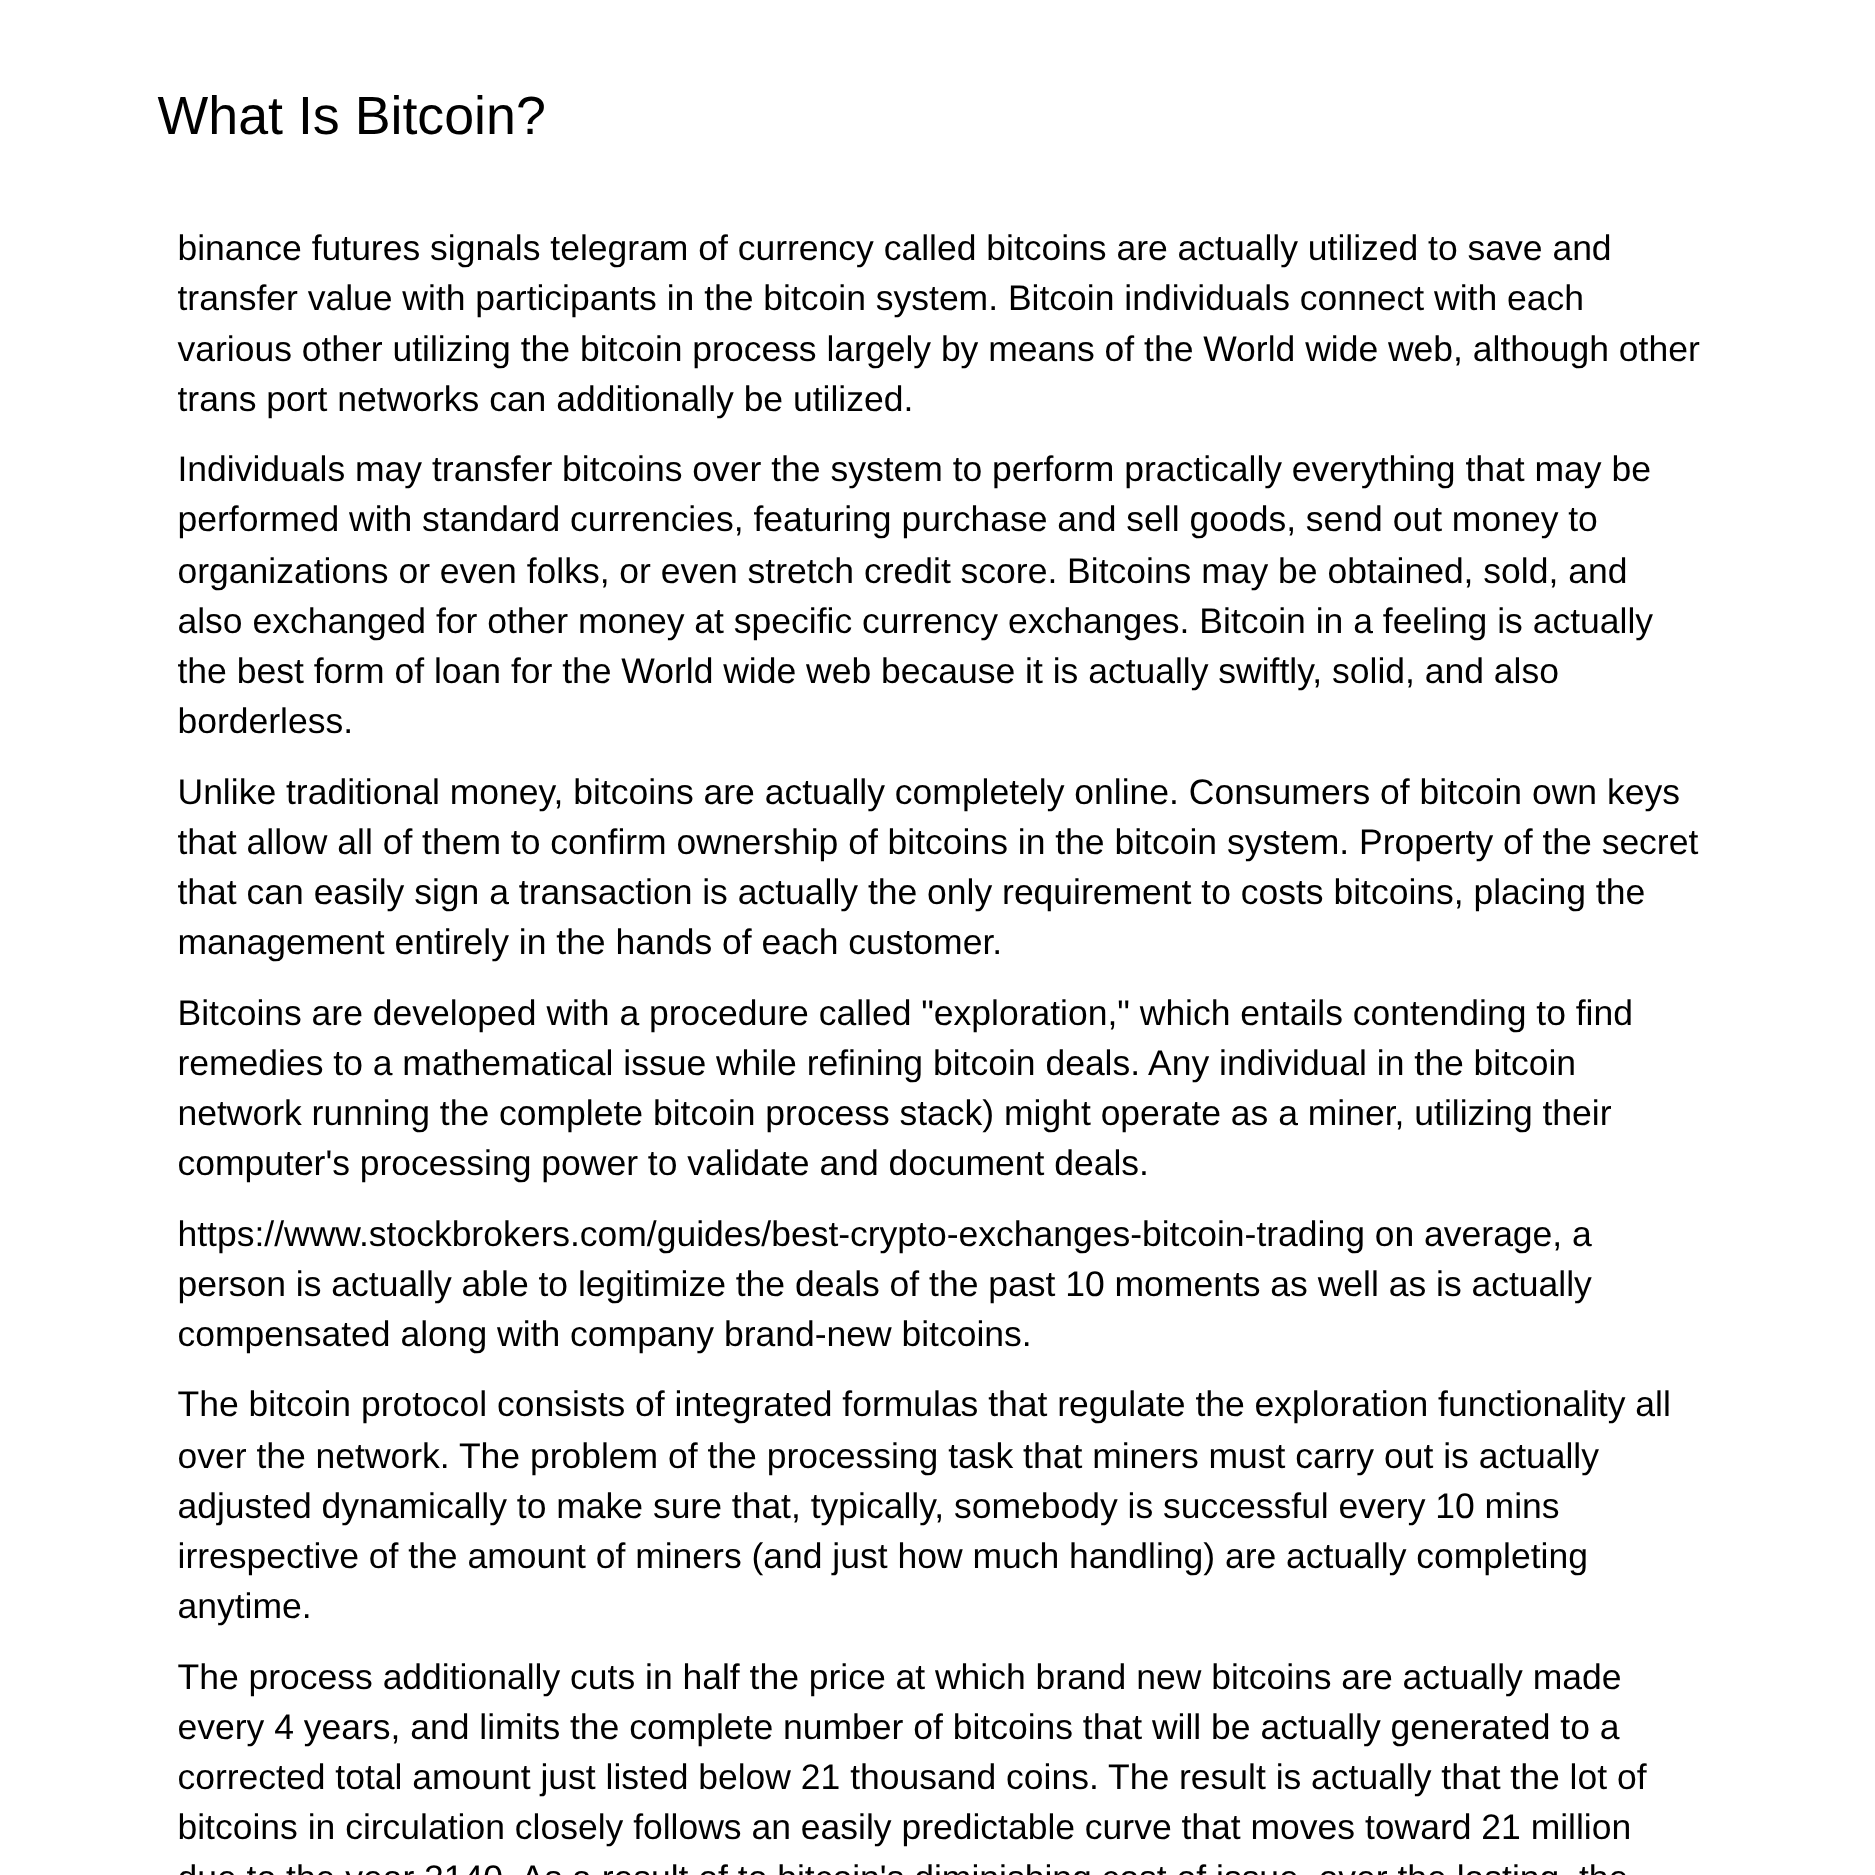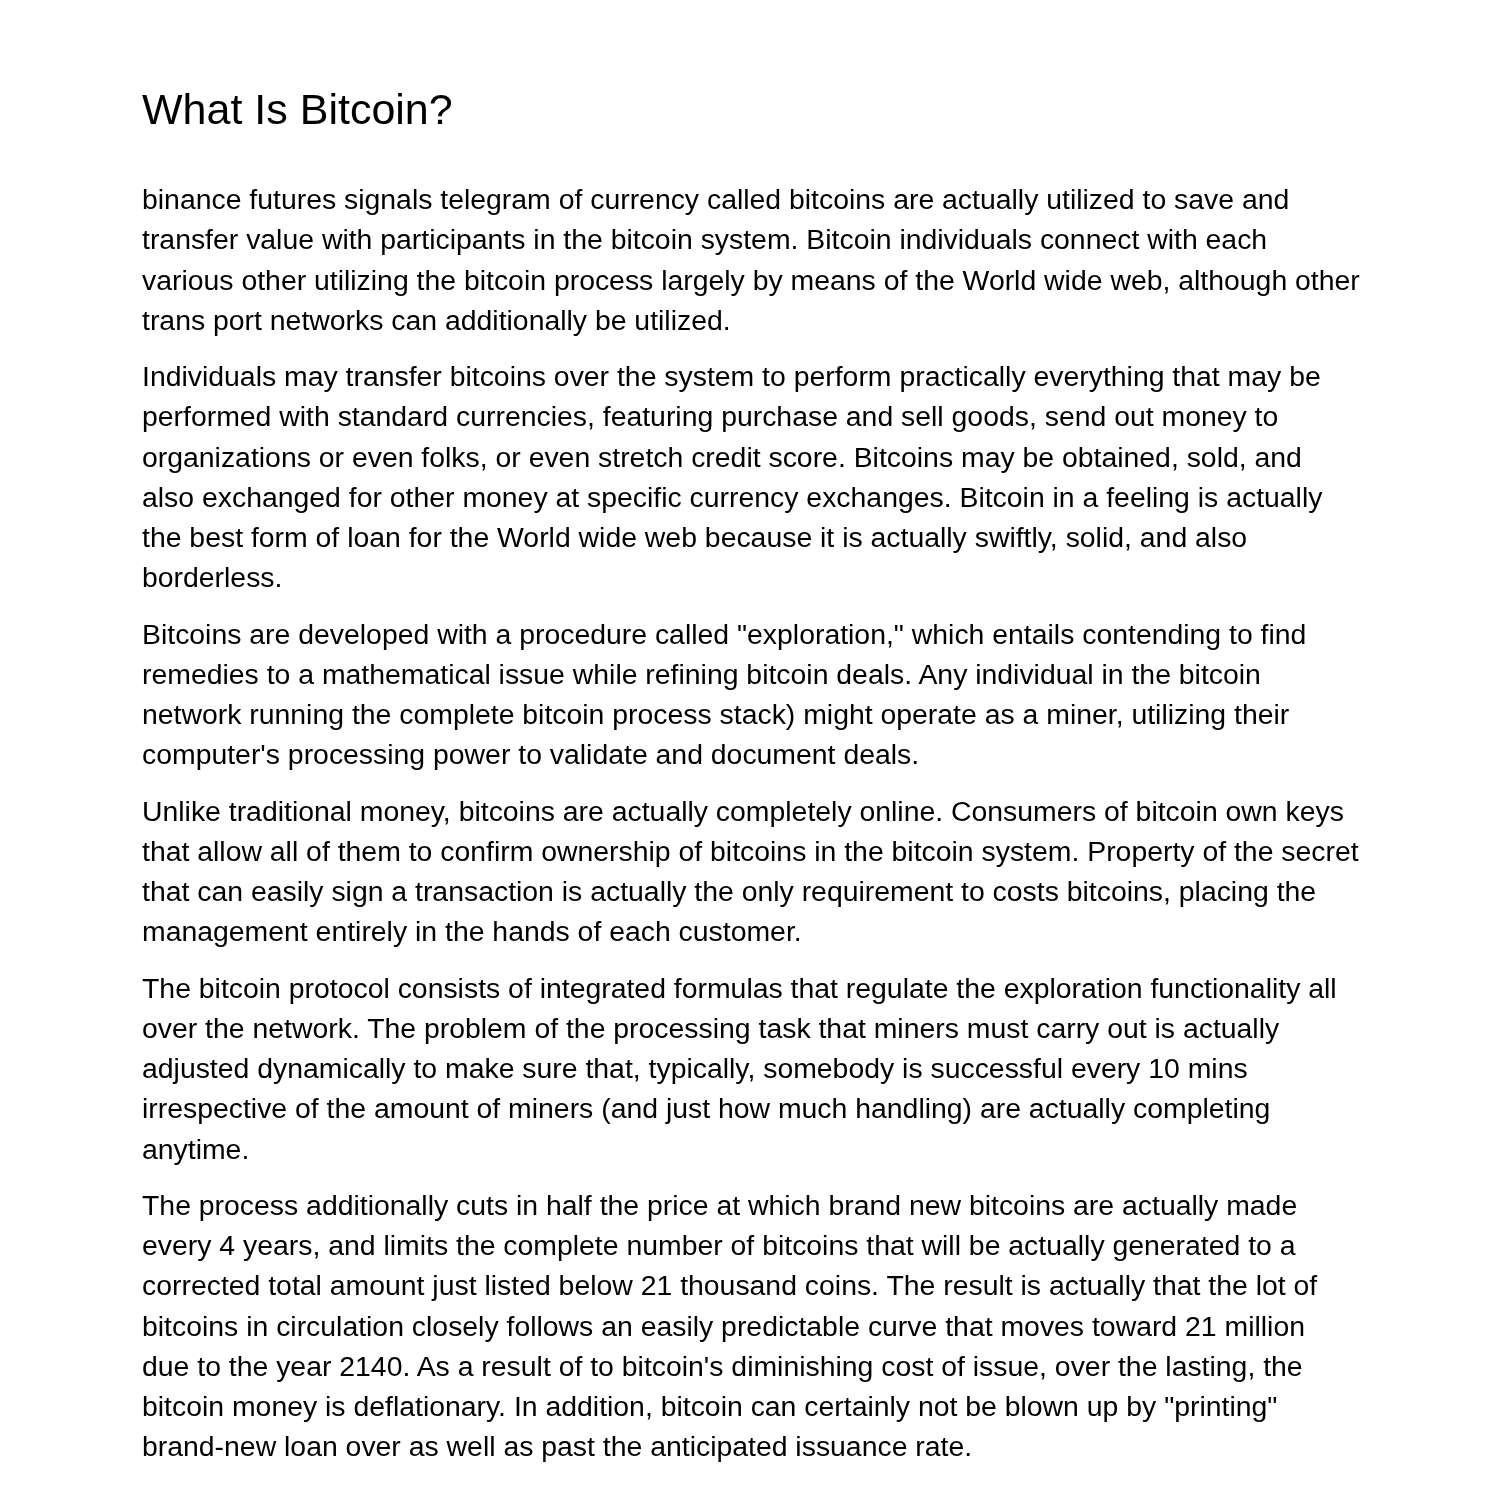--- a/index.html
+++ b/index.html
@@ -15,21 +15,21 @@
       font-family: "Liberation Sans", sans-serif;
       color: #000000;
     }
     .page {
       position: absolute;
       left: 126px;
       top: 0;
       width: 1250px;
     }
     .title {
-      margin: 16px;
+      margin: 0;
       position: absolute;
       top: 66px;
       left: 0;
       font-size: 43px;
       font-weight: normal;
       line-height: 54px;
       white-space: nowrap;
     }
     .body-text {
       position: absolute;
@@ -45,18 +45,19 @@
     }
   </style>
 </head>
 <body>
 
 <div class="page">
   <h1 class="title">What Is Bitcoin?</h1>
   <div class="body-text">
     <p class="para">binance futures signals telegram of currency called bitcoins are actually utilized to save and transfer value with participants in the bitcoin system. Bitcoin individuals connect with each various other utilizing the bitcoin process largely by means of the World wide web, although other trans port networks can additionally be utilized.</p>
     <p class="para">Individuals may transfer bitcoins over the system to perform practically everything that may be performed with standard currencies, featuring purchase and sell goods, send out money to organizations or even folks, or even stretch credit score. Bitcoins may be obtained, sold, and also exchanged for other money at specific currency exchanges. Bitcoin in a feeling is actually the best form of loan for the World wide web because it is actually swiftly, solid, and also borderless.</p>
+    <p class="para">Unlike traditional money, bitcoins are actually completely online. Consumers of bitcoin own keys that allow all of them to confirm ownership of bitcoins in the bitcoin system. Property of the secret that can easily sign a transaction is actually the only requirement to costs bitcoins, placing the management entirely in the hands of each customer.</p>
     <p class="para">Bitcoins are developed with a procedure called "exploration," which entails contending to find remedies to a mathematical issue while refining bitcoin deals. Any individual in the bitcoin network running the complete bitcoin process stack) might operate as a miner, utilizing their computer's processing power to validate and document deals.</p>
-    <p class="para">Unlike traditional money, bitcoins are actually completely online. Consumers of bitcoin own keys that allow all of them to confirm ownership of bitcoins in the bitcoin system. Property of the secret that can easily sign a transaction is actually the only requirement to costs bitcoins, placing the management entirely in the hands of each customer.</p>
+    <p class="para">https://www.stockbrokers.com/guides/best-crypto-exchanges-bitcoin-trading on average, a person is actually able to legitimize the deals of the past 10 moments as well as is actually compensated along with company brand-new bitcoins.</p>
     <p class="para">The bitcoin protocol consists of integrated formulas that regulate the exploration functionality all over the network. The problem of the processing task that miners must carry out is actually adjusted dynamically to make sure that, typically, somebody is successful every 10 mins irrespective of the amount of miners (and just how much handling) are actually completing anytime.</p>
     <p class="para">The process additionally cuts in half the price at which brand new bitcoins are actually made every 4 years, and limits the complete number of bitcoins that will be actually generated to a corrected total amount just listed below 21 thousand coins. The result is actually that the lot of bitcoins in circulation closely follows an easily predictable curve that moves toward 21 million due to the year 2140. As a result of to bitcoin's diminishing cost of issue, over the lasting, the bitcoin money is deflationary. In addition, bitcoin can certainly not be blown up by "printing" brand-new loan over as well as past the anticipated issuance rate.</p>
   </div>
 </div>
 
 </body></html>

